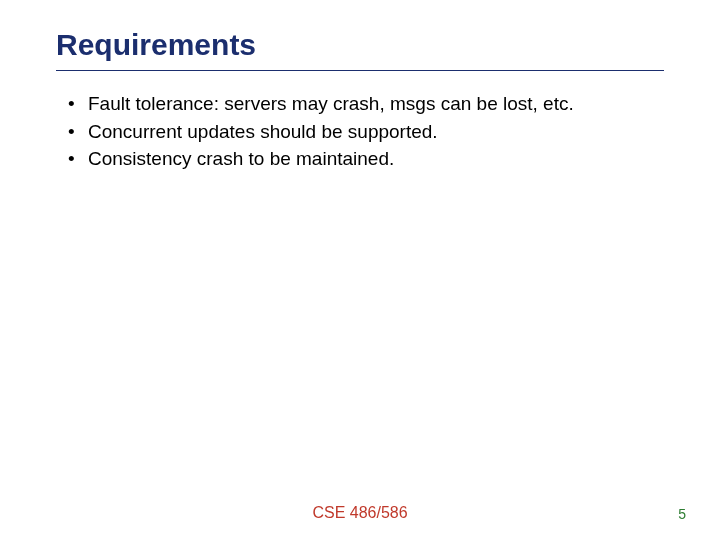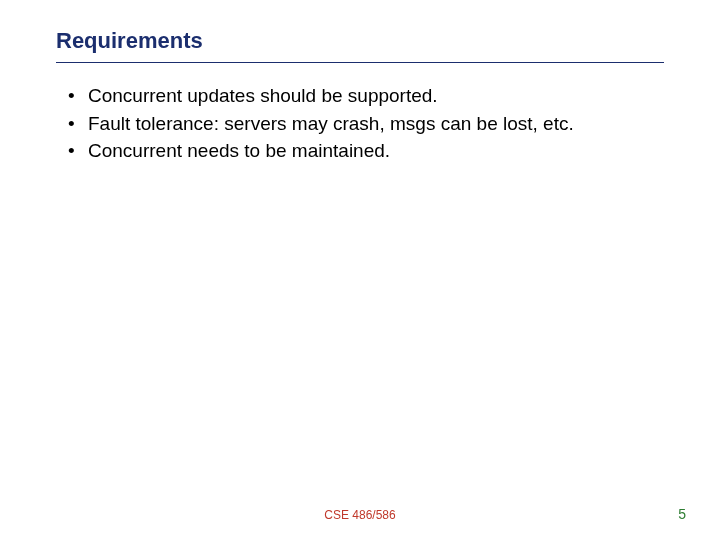--- a/index.html
+++ b/index.html
@@ -16,21 +16,21 @@
       overflow: hidden;
     }
     .slide {
       width: 100%;
       height: 100%;
       padding: 28px 56px 0 56px;
       position: relative;
     }
     .title {
       color: #1b2e6e;
-      font-size: 22px;
+      font-size: 30px;
       font-weight: bold;
       margin-bottom: 8px;
     }
     .title-underline {
       border-bottom: 1.5px solid #1b2e6e;
       width: 100%;
       margin-bottom: 20px;
     }
     .bullets {
       list-style: none;
@@ -51,36 +51,36 @@
       top: 0;
       color: #000000;
     }
     .footer-center {
       position: absolute;
       bottom: 18px;
       left: 0;
       width: 100%;
       text-align: center;
       color: #c0392b;
-      font-size: 12px;
+      font-size: 16px;
     }
     .footer-right {
       position: absolute;
       bottom: 18px;
       right: 34px;
       color: #2e7d32;
       font-size: 14px;
     }
   </style>
 </head>
 <body>
 
 <div class="slide">
   <div class="title">Requirements</div>
   <div class="title-underline"></div>
   <ul class="bullets">
+    <li>Fault tolerance: servers may crash, msgs can be lost, etc.</li>
     <li>Concurrent updates should be supported.</li>
-    <li>Fault tolerance: servers may crash, msgs can be lost, etc.</li>
-    <li>Concurrent needs to be maintained.</li>
+    <li>Consistency crash to be maintained.</li>
   </ul>
   <div class="footer-center">CSE 486/586</div>
   <div class="footer-right">5</div>
 </div>
 
 </body></html>

